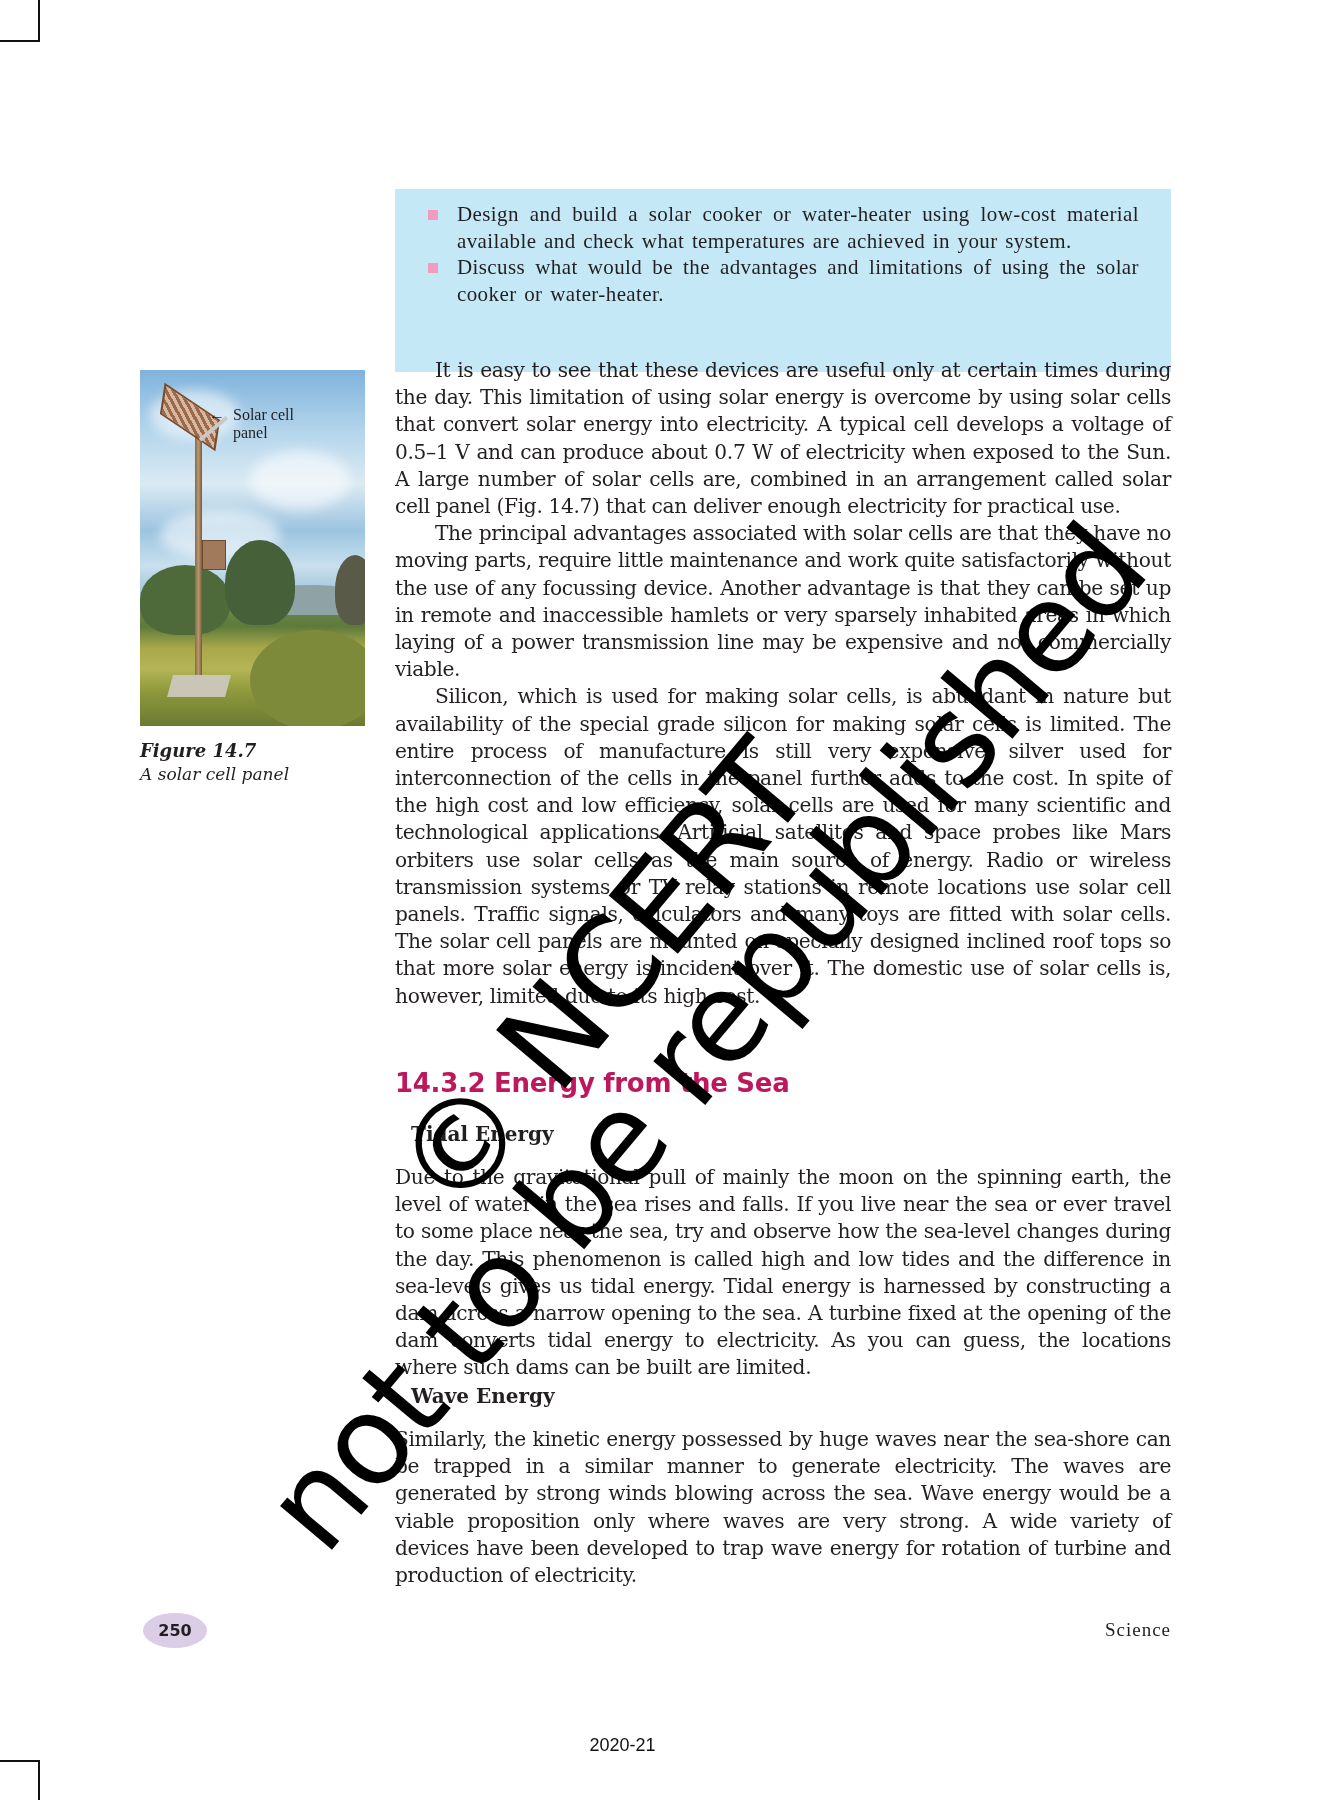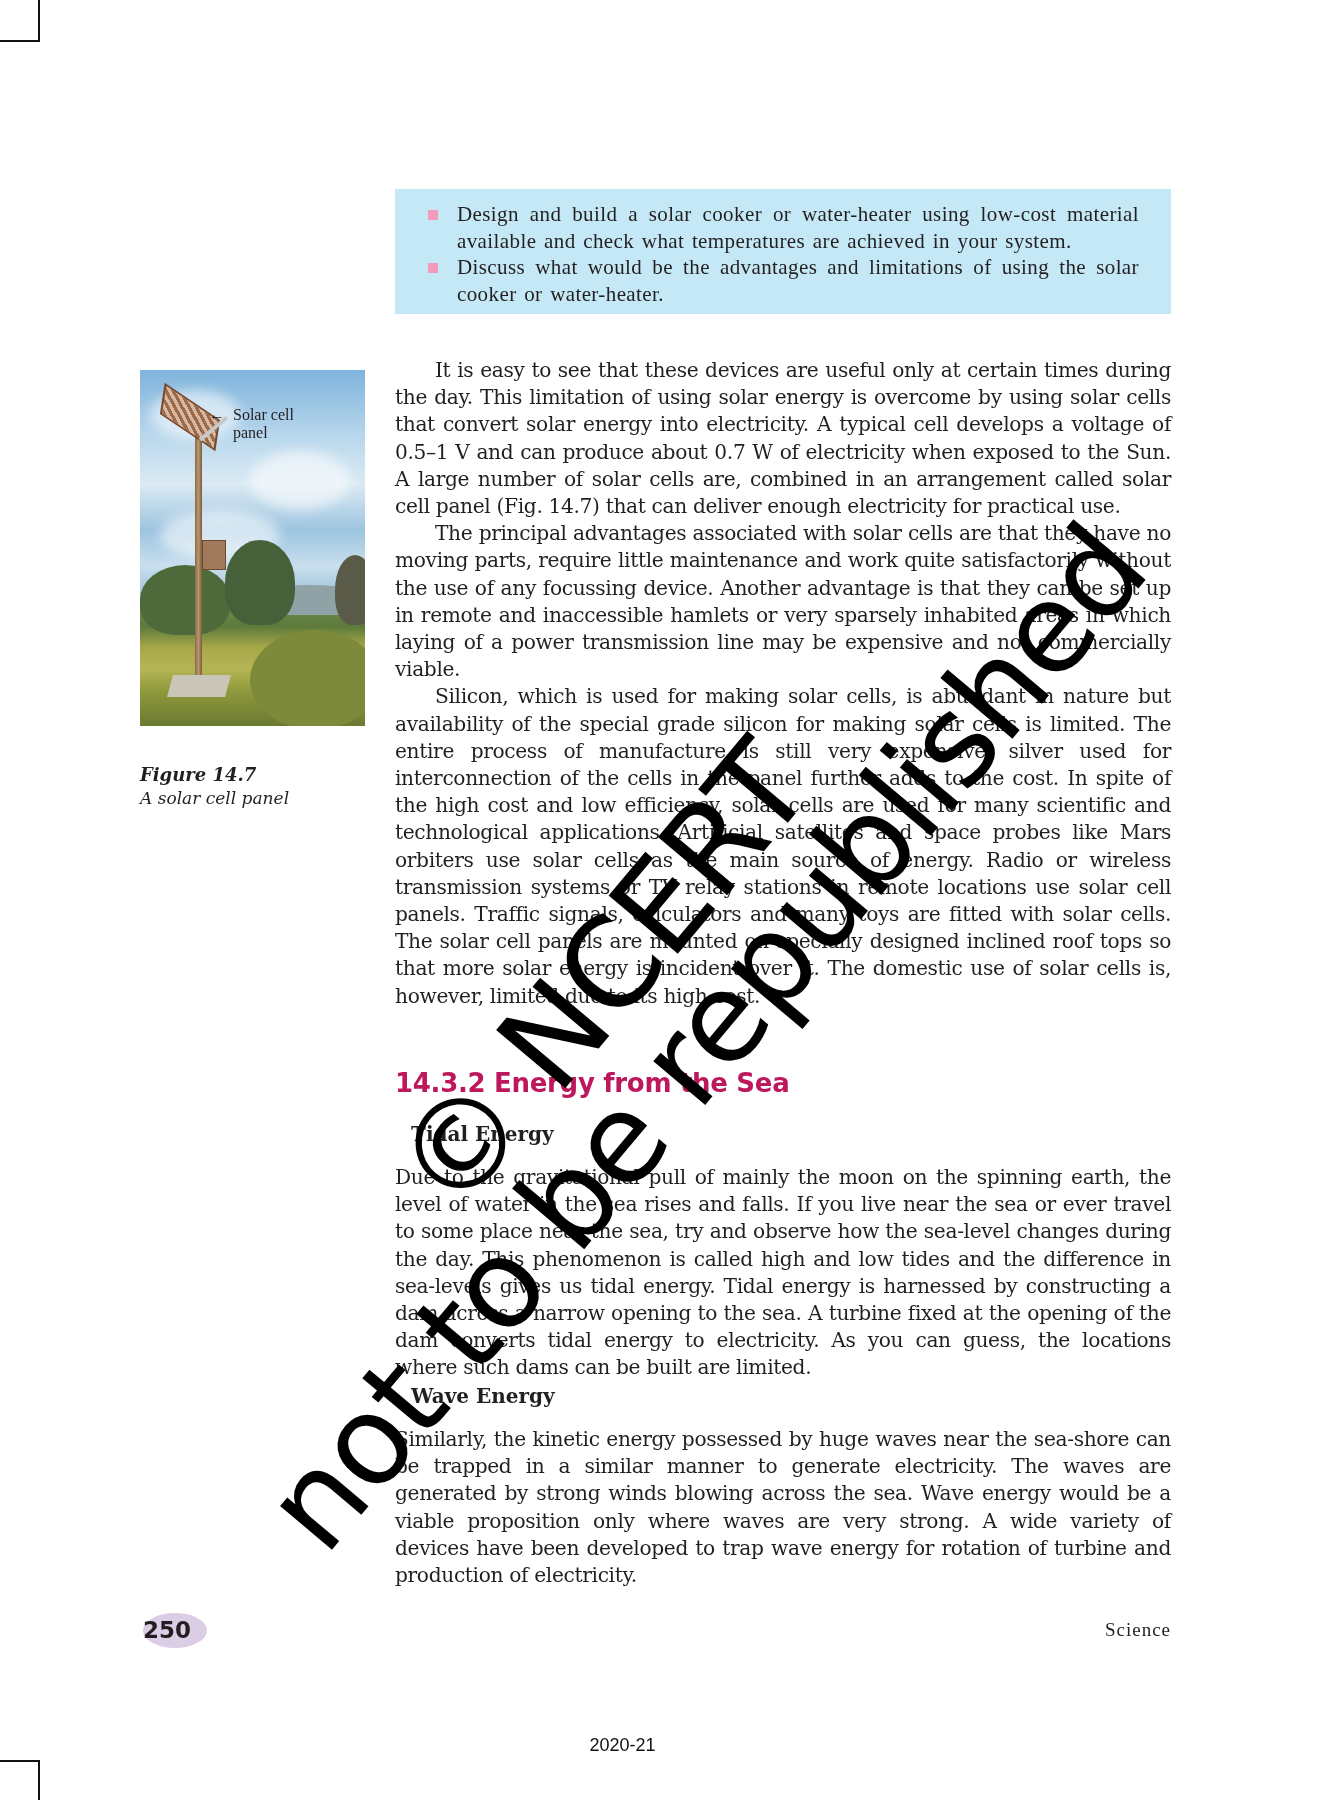--- a/index.html
+++ b/index.html
@@ -1,47 +1,47 @@
 <!DOCTYPE html>
 <html><head>
 <meta charset="utf-8">
 <style>
   html, body { margin: 0; padding: 0; background: #ffffff; }
   body { width: 1342px; height: 1800px; position: relative; overflow: hidden; font-family: "DejaVu Serif", "Liberation Serif", serif; color: #231f20; }
   .corner-tl { position: absolute; left: 0; top: 0; width: 38px; height: 40px; border-right: 2px solid #111; border-bottom: 2px solid #111; }
   .corner-bl { position: absolute; left: 0; top: 1760px; width: 38px; height: 40px; border-right: 2px solid #111; border-top: 2px solid #111; }
 
-  .activity-box { position: absolute; left: 395px; top: 189px; width: 776px; height: 125px; background: #c5e8f7; box-sizing: border-box; padding: 12px 32px 14px 62px; }
+  .activity-box { position: absolute; left: 395px; top: 189px; width: 776px; height: 183px; background: #c5e8f7; box-sizing: border-box; padding: 12px 32px 14px 62px; }
   .activity-box ul { list-style: none; margin: 0; padding: 0; }
   .activity-box li { position: relative; font-family: "Liberation Serif", serif; font-size: 21px; line-height: 26.5px; text-align: justify; letter-spacing: 0.4px; word-spacing: 2px; }
   .activity-box li .bullet { position: absolute; left: -29px; top: 9px; width: 10px; height: 10px; background: #f29bbd; }
 
   .figure { position: absolute; left: 140px; top: 370px; width: 225px; height: 356px; overflow: hidden; background: linear-gradient(180deg, #7fb3dc 0%, #b6d6ec 18%, #dbeaf3 32%, #9cc4e0 45%, #c9dfee 55%, #a5c8dc 62%, #6f8a4e 66%, #5d7a3a 72%, #a8a84a 78%, #b5b556 84%, #8f9a3c 90%, #6b7a32 100%); }
   .fig-cloud { position: absolute; border-radius: 50%; background: rgba(255,255,255,0.55); filter: blur(6px); }
   .fig-tree { position: absolute; border-radius: 50% 50% 40% 40%; background: #4f6a3a; }
   .fig-hill { position: absolute; background: #8fa2a6; border-radius: 50% 50% 0 0; }
   .fig-pole { position: absolute; left: 55px; top: 45px; width: 7px; height: 265px; background: linear-gradient(90deg, #8a6a4a, #b8966e, #7a5a3a); }
   .fig-panel { position: absolute; left: 22px; top: 30px; width: 52px; height: 30px; background: repeating-linear-gradient(45deg, #9a6a4a 0 4px, #d8b8a0 4px 8px); transform: skewY(28deg) rotate(8deg); border: 2px solid #7a4a2a; }
   .fig-arm { position: absolute; left: 60px; top: 68px; width: 35px; height: 4px; background: #c8c8c8; transform: rotate(-40deg); transform-origin: left center; }
   .fig-box { position: absolute; left: 62px; top: 170px; width: 22px; height: 28px; background: #a07a5a; border: 1px solid #6a4a2a; }
   .fig-base { position: absolute; left: 30px; top: 305px; width: 58px; height: 22px; background: #c9c6b8; transform: skewX(-15deg); }
   .fig-label { position: absolute; left: 93px; top: 36px; font-family: "Liberation Serif", serif; font-size: 16px; line-height: 18px; color: #231f20; }
   .fig-label .arrow { position: absolute; left: -24px; top: 0; font-size: 16px; }
 
   .caption { position: absolute; left: 140px; top: 739px; font-family: "DejaVu Serif", serif; }
-  .caption .cap-title { font-size: 18px; font-weight: bold; font-style: italic; line-height: 24px; margin-top: 24px; }
+  .caption .cap-title { font-size: 18px; font-weight: bold; font-style: italic; line-height: 24px; }
   .caption .cap-text { font-size: 17px; font-style: italic; line-height: 22px; text-align: right; }
 
   .body-col { position: absolute; left: 395px; width: 776px; }
   .para { font-family: "DejaVu Serif", serif; font-size: 20.2px; line-height: 27.2px; text-align: justify; margin: 0; letter-spacing: -0.35px; }
   .para.indent { text-indent: 40px; }
   .section-heading { font-family: "DejaVu Sans", sans-serif; font-weight: bold; font-size: 26px; color: #be185d; margin: 0; line-height: 32px; letter-spacing: -0.3px; }
   .sub-heading { font-family: "DejaVu Serif", serif; font-weight: bold; font-size: 20px; line-height: 27px; margin: 16px; }
 
-  .page-badge { position: absolute; left: 143px; top: 1613px; width: 64px; height: 35px; border-radius: 50%; background: #dccde6; text-align: left; font-family: "DejaVu Sans", sans-serif; font-weight: bold; font-size: 23px; line-height: 35px; color: #231f20; }
+  .page-badge { position: absolute; left: 143px; top: 1613px; width: 64px; height: 35px; border-radius: 50%; background: #dccde6; text-align: center; font-family: "DejaVu Sans", sans-serif; font-weight: bold; font-size: 16px; line-height: 35px; color: #231f20; }
   .footer-subject { position: absolute; right: 171px; top: 1619px; font-family: "Liberation Serif", serif; font-size: 19px; letter-spacing: 1px; color: #231f20; }
   .footer-year { position: absolute; left: 0; width: 1245px; top: 1735px; text-align: center; font-family: "Liberation Sans", sans-serif; font-size: 18px; color: #111; }
 
   .watermark { position: absolute; left: 660px; top: 1000px; transform: translate(-50%, -50%) rotate(-50deg); font-family: "DejaVu Sans", sans-serif; color: transparent; -webkit-text-stroke: 0; pointer-events: none; text-align: center; white-space: nowrap; }
   .watermark .wm-line { display: block; font-size: 124px; line-height: 118px; color: #000; font-weight: normal; letter-spacing: -2px; }
   .watermark .wm-line1 { margin-left: -40px; }
 </style>
 </head>
 <body>
 

